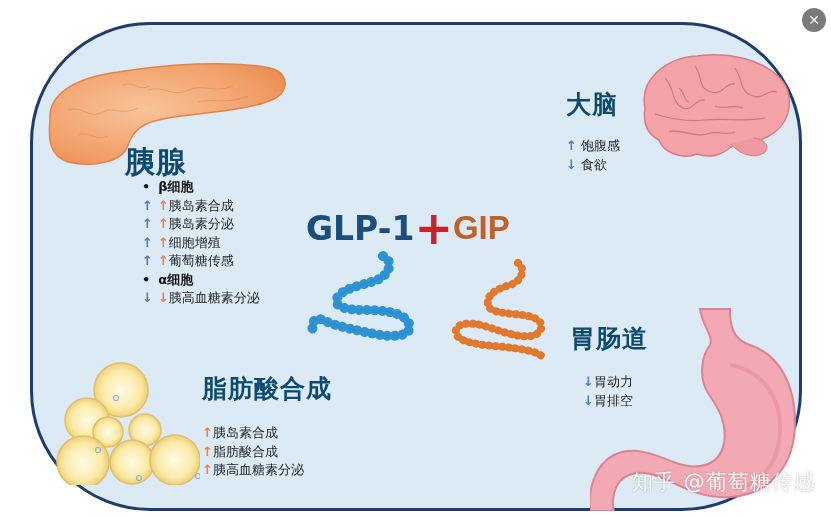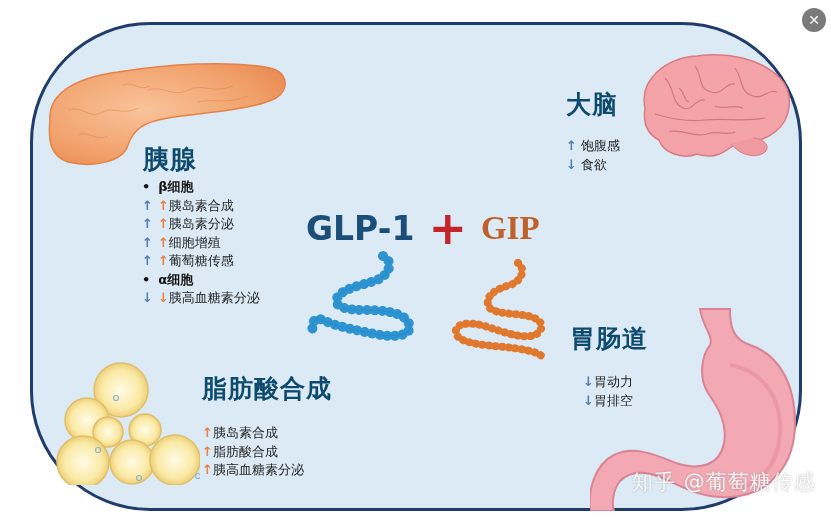--- a/index.html
+++ b/index.html
@@ -24,21 +24,21 @@
   .abs { position: absolute; }
   .heading {
     font-weight: bold; color: #0c4a6e; font-size: 25px; letter-spacing: 1px;
   }
   .list { font-size: 13px; color: #222; line-height: 18.5px; }
   .list .row { display: flex; align-items: center; white-space: nowrap; }
   .arr-blue { color: #4f7fb5; font-weight: bold; }
   .arr-orange { color: #e8834a; font-weight: bold; }
   .bullet-head { font-weight: bold; color: #111; }
   .glp { color: #1b4f7a; font-weight: bold; font-size: 33px; font-family: "DejaVu Sans", sans-serif; }
-  .gip { color: #c0602a; font-weight: bold; font-size: 33px; font-family: Liberation Serif, serif; }
+  .gip { color: #c0602a; font-weight: bold; font-size: 33px; font-family: Liberation Sans, sans-serif; }
   .plus { color: #c4242b; font-weight: bold; font-size: 46px; line-height: 1; }
   .watermark {
     color: rgba(255,255,255,0.92); font-size: 21px; letter-spacing: 1px;
     text-shadow: 0 0 2px rgba(120,120,120,0.6);
   }
 </style>
 </head>
 <body>
 
 <div class="panel"></div>
@@ -58,21 +58,21 @@
   <path d="M12,70 C10,45 35,28 80,22 C130,14 190,10 232,18 C250,22 252,40 238,48 C215,60 170,62 130,68 C105,72 95,80 90,95 C85,112 55,118 30,112 C12,106 10,90 12,70 Z" fill="url(#pg)" stroke="#e48347" stroke-width="1.5"></path>
   <g stroke="#d9783e" stroke-width="0.8" fill="none" opacity="0.55">
     <path d="M30,60 C45,55 50,70 65,62 C75,56 85,66 100,58"></path>
     <path d="M110,40 C125,35 135,48 150,40 C165,33 175,44 195,36"></path>
     <path d="M40,85 C50,80 58,92 70,86"></path>
     <path d="M160,52 C175,48 190,55 210,46"></path>
     <path d="M85,35 C95,30 100,42 112,36"></path>
   </g>
 </svg>
 
-<div class="abs heading" style="left:143px;top:142px;font-size:26px">胰腺</div>
+<div class="abs heading" style="left:125px;top:142px;font-size:30px">胰腺</div>
 
 <div class="abs list" style="left:142px;top:178px">
   <div class="row bullet-head">
     <span style="margin-right:8px">•</span>
     <span>β细胞</span>
   </div>
   <div class="row">
     <span class="arr-blue">↑</span>
     <span class="arr-orange" style="margin-left:5px">↑</span>
     <span>胰岛素合成</span>
@@ -96,21 +96,21 @@
     <span style="margin-right:8px">•</span>
     <span>α细胞</span>
   </div>
   <div class="row">
     <span class="arr-blue">↓</span>
     <span class="arr-orange" style="margin-left:5px">↓</span>
     <span>胰高血糖素分泌</span>
   </div>
 </div>
 
-<div class="abs" style="left:306px;top:205px;display:flex;align-items:center;gap:14px">
+<div class="abs" style="left:306px;top:205px;display:flex;align-items:center;">
   <span class="glp">GLP-1</span>
   <span class="plus">+</span>
   <span class="gip">GIP</span>
 </div>
 
 <svg class="abs" style="left:305px;top:250px" width="115" height="95" viewBox="0 0 115 95">
   <path d="M78,6 C88,10 86,24 72,30 C55,36 38,38 32,48 C28,56 40,60 58,60 C78,60 100,62 104,74 C108,86 90,88 70,84 C50,80 30,76 18,70 C8,66 4,76 10,84" fill="none" stroke="#2e93d1" stroke-width="10" stroke-linecap="round" stroke-dasharray="0.1 7.5"></path>
   <path d="M78,6 C88,10 86,24 72,30 C55,36 38,38 32,48 C28,56 40,60 58,60 C78,60 100,62 104,74 C108,86 90,88 70,84 C50,80 30,76 18,70 C8,66 4,76 10,84" fill="none" stroke="#1f7cb8" stroke-width="1" opacity="0.3"></path>
 </svg>
 

